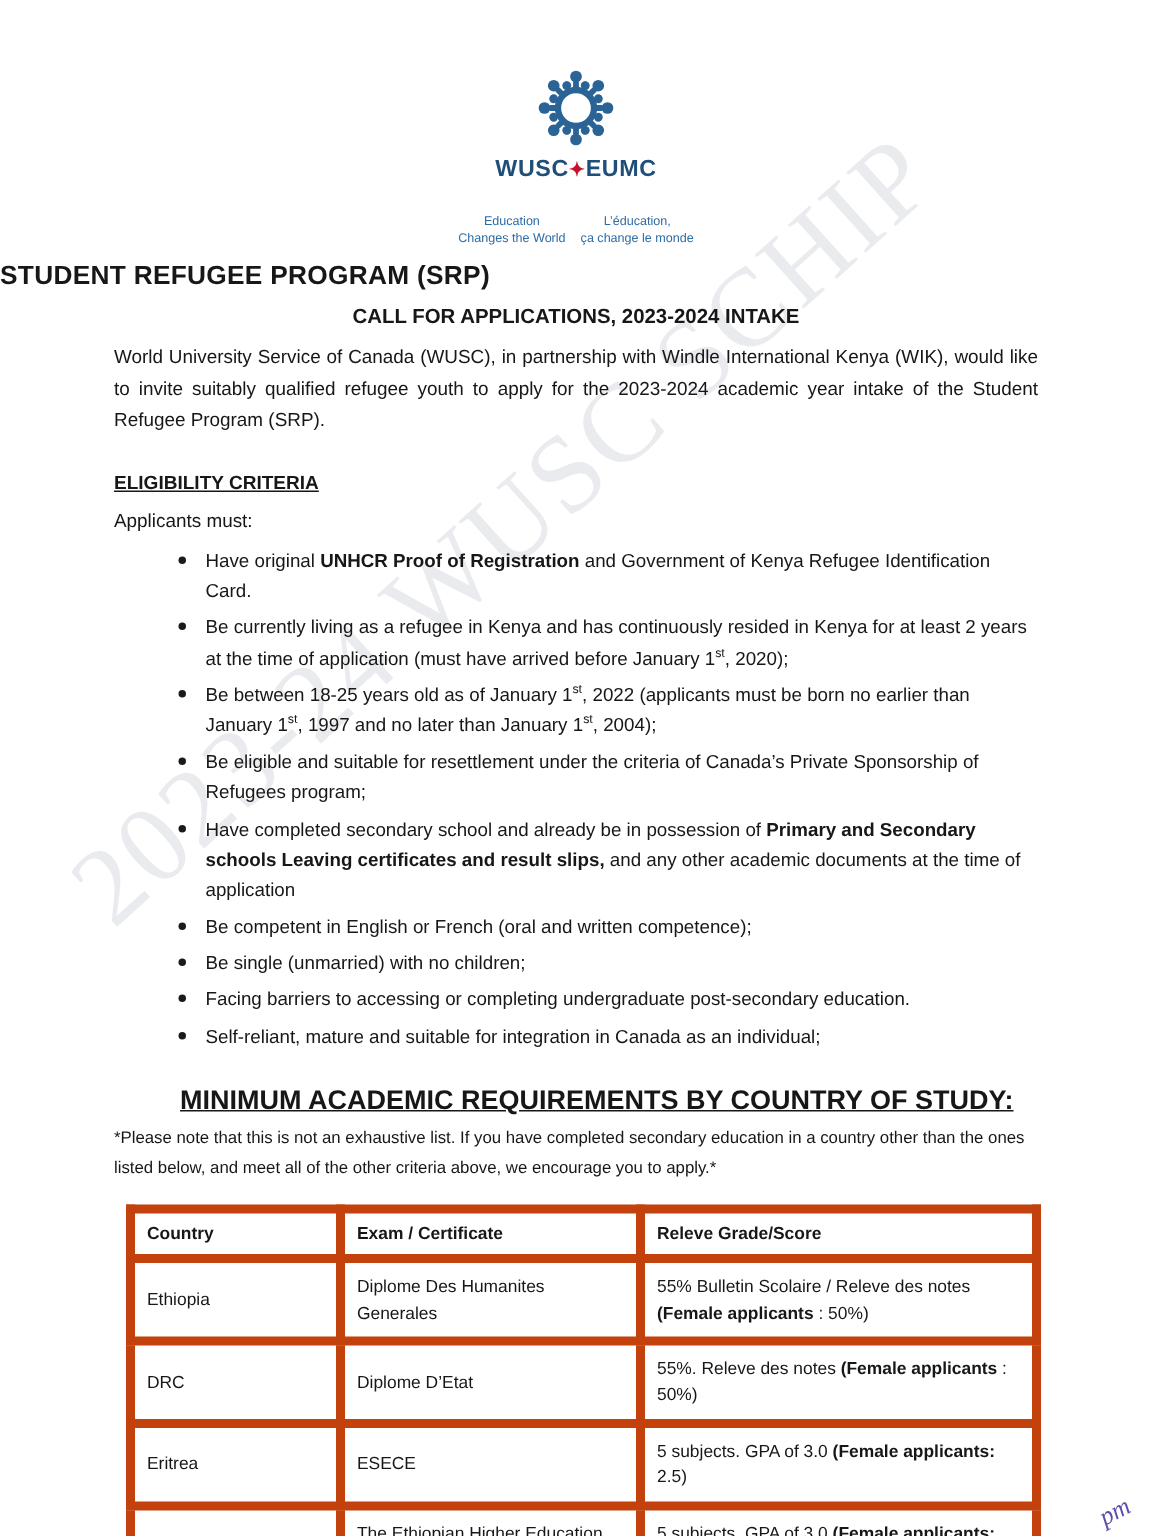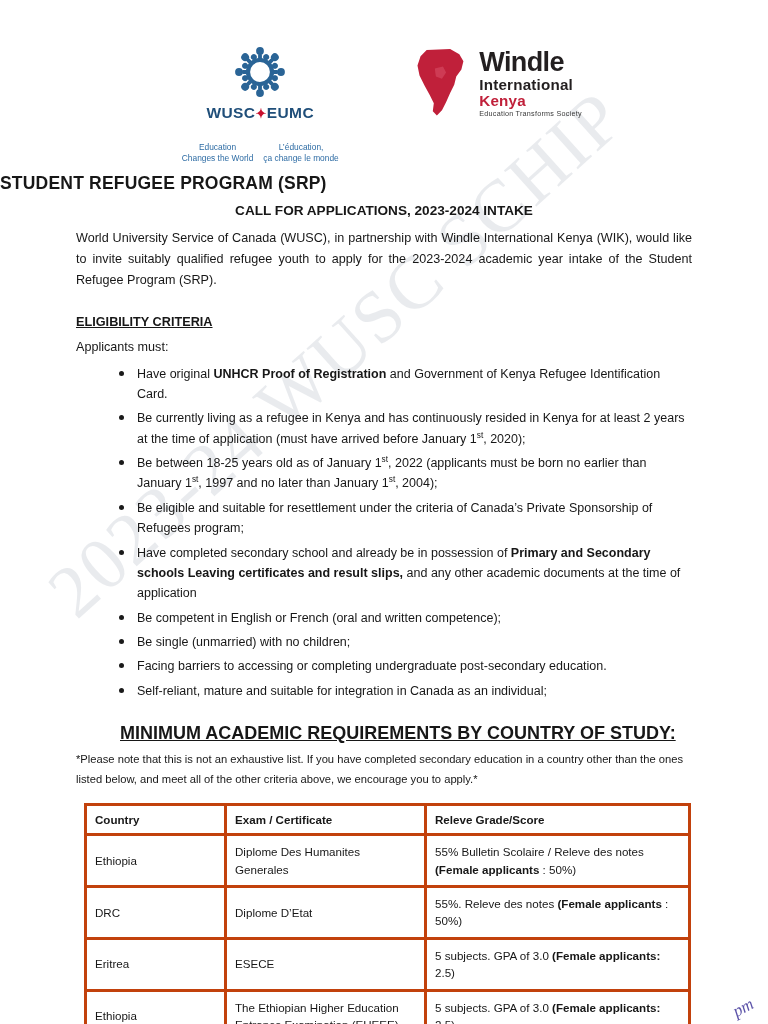--- a/index.html
+++ b/index.html
@@ -187,21 +187,21 @@
 
   
   table.req-table {
     width: 604px;
     margin: 14px 0 0 8px;
     border-collapse: collapse;
     table-layout: fixed;
   }
   table.req-table th,
   table.req-table td {
-    border: 3px solid #c2410c;
+    border: 6px solid #c2410c;
     vertical-align: middle;
     padding: 7px 8px;
     font-size: 11.6px;
     line-height: 1.5;
     text-align: left;
   }
   table.req-table th {
     font-weight: 700;
     padding-top: 5px;
     padding-bottom: 5px;
@@ -299,32 +299,20 @@
             <div>Education</div>
             <div>Changes the World</div>
           </div>
           <div>
             <div>L’éducation,</div>
             <div>ça change le monde</div>
           </div>
         </div>
       </div>
 
-      <div class="windle-logo">
-        <svg width="62" height="74" viewBox="0 0 120 145" aria-hidden="true">
-          <path d="M28 8 L74 6 L92 16 L100 30 L96 46 L86 60 L82 76 L74 92 L66 110 L58 126 L48 136 L40 128 L42 112 L34 96 L24 78 L14 58 L10 38 L16 20 Z" fill="#c0203a"></path>
-          <path d="M44 44 L60 40 L66 52 L58 64 L46 60 Z" fill="#d9526a" opacity="0.55"></path>
-        </svg>
-        <div class="windle-text">
-          <div class="windle-name">Windle</div>
-          <div class="windle-intl">International</div>
-          <div class="windle-kenya">Kenya</div>
-          <div class="windle-sub">Education Transforms Society</div>
-        </div>
-      </div>
     </div>
 
     <h1 class="doc-title">STUDENT REFUGEE PROGRAM (SRP)</h1>
     <h2 class="doc-subtitle">CALL FOR APPLICATIONS, 2023-2024 INTAKE</h2>
 
     <div class="body-wrap">
 
       <p class="intro">World University Service of Canada (WUSC), in partnership with Windle International Kenya (WIK), would like to invite suitably qualified refugee youth to apply for the 2023-2024 academic year intake of the Student Refugee Program (SRP).</p>
 
       <div class="section-head">ELIGIBILITY CRITERIA</div>

